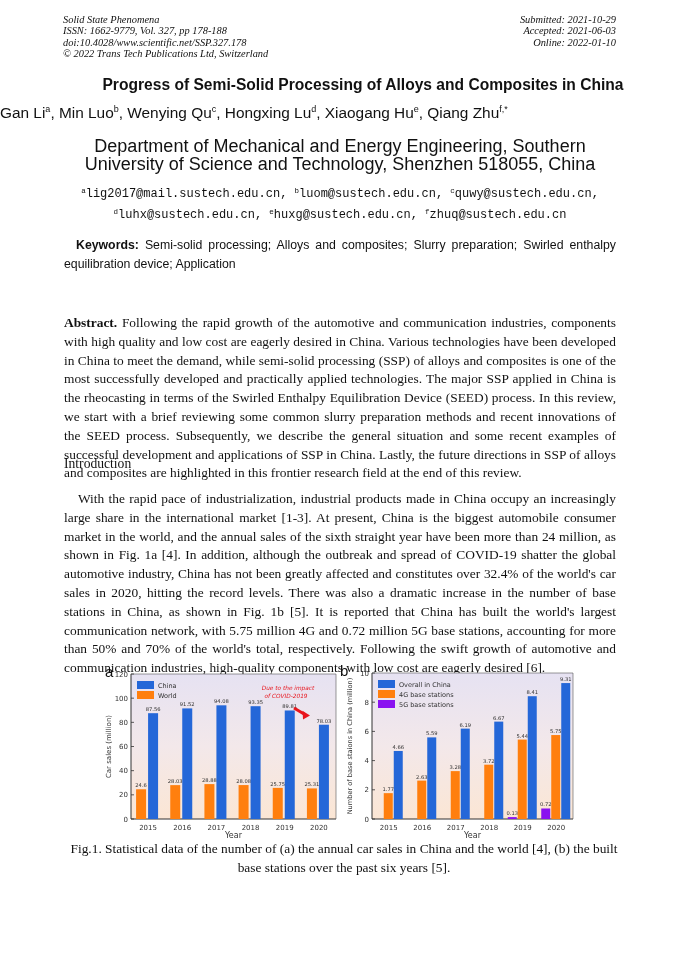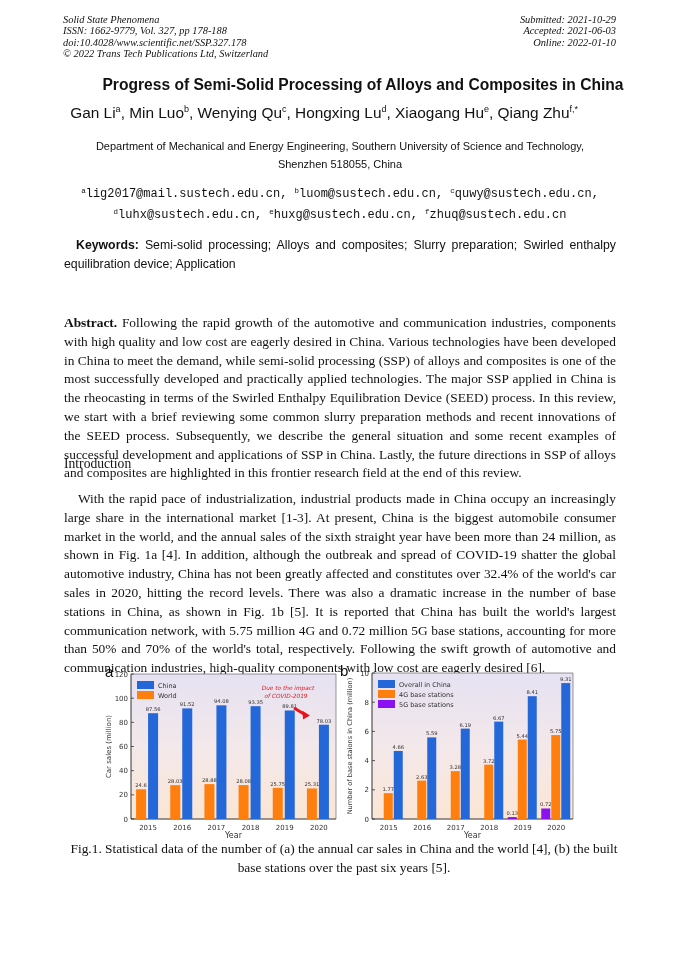--- a/index.html
+++ b/index.html
@@ -8,27 +8,27 @@
     font-family: "Liberation Serif", serif; color: #111; overflow: hidden;
   }
   .abs { position: absolute; }
   .hdr-left { left: 63px; top: 14px; font-style: italic; font-size: 10.4px; line-height: 11.4px; }
   .hdr-right { right: 62px; top: 14px; font-style: italic; font-size: 10.4px; line-height: 11.4px; text-align: right; }
   .title {
     left: 0; width: 678px; top: 76px; text-align: center;
     font-family: "Liberation Sans", sans-serif; font-weight: bold; font-size: 15.6px; padding-left: 48px;
   }
   .authors {
-    left: 0; width: 578px; top: 104px; text-align: right;
+    left: 0; width: 578px; top: 104px; text-align: left;
     font-family: "Liberation Sans", sans-serif; font-size: 15.4px;
   }
   .authors sup { font-size: 9px; vertical-align: 6px; }
   .affil {
     left: 75px; width: 530px; top: 137px; text-align: center;
-    font-family: "Liberation Sans", sans-serif; font-size: 11px; line-height: 18px;
+    font-family: "Liberation Sans", sans-serif; font-size: 18px; line-height: 18px;
   }
   .emails {
     left: 75px; width: 530px; top: 182px; text-align: center;
     font-family: Liberation Mono, monospace; font-size: 12px; line-height: 18px;
   }
   .emails sup { font-size: 7.5px; vertical-align: 4px; }
   .keywords {
     left: 64px; width: 552px; top: 236px; text-align: justify;
     font-family: "Liberation Sans", sans-serif; font-size: 12.3px; line-height: 19px;
   }

